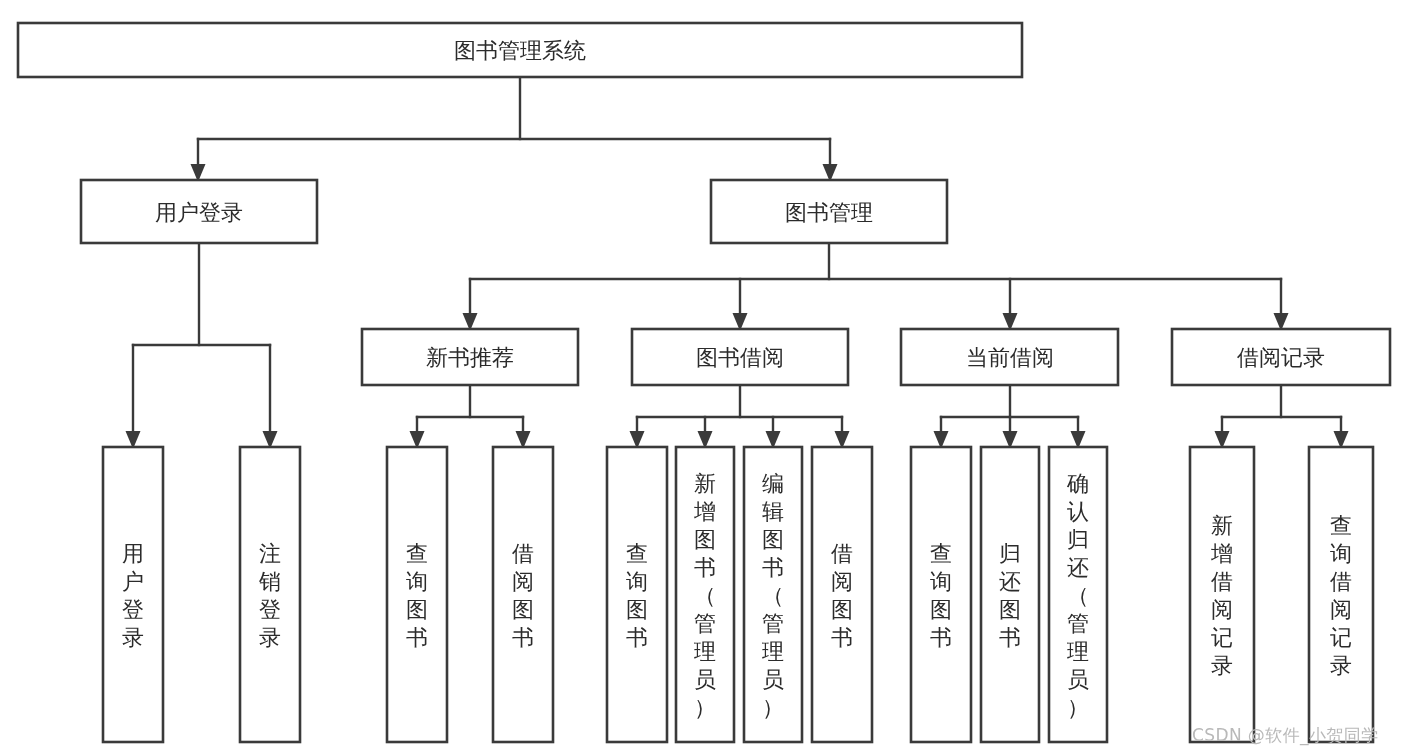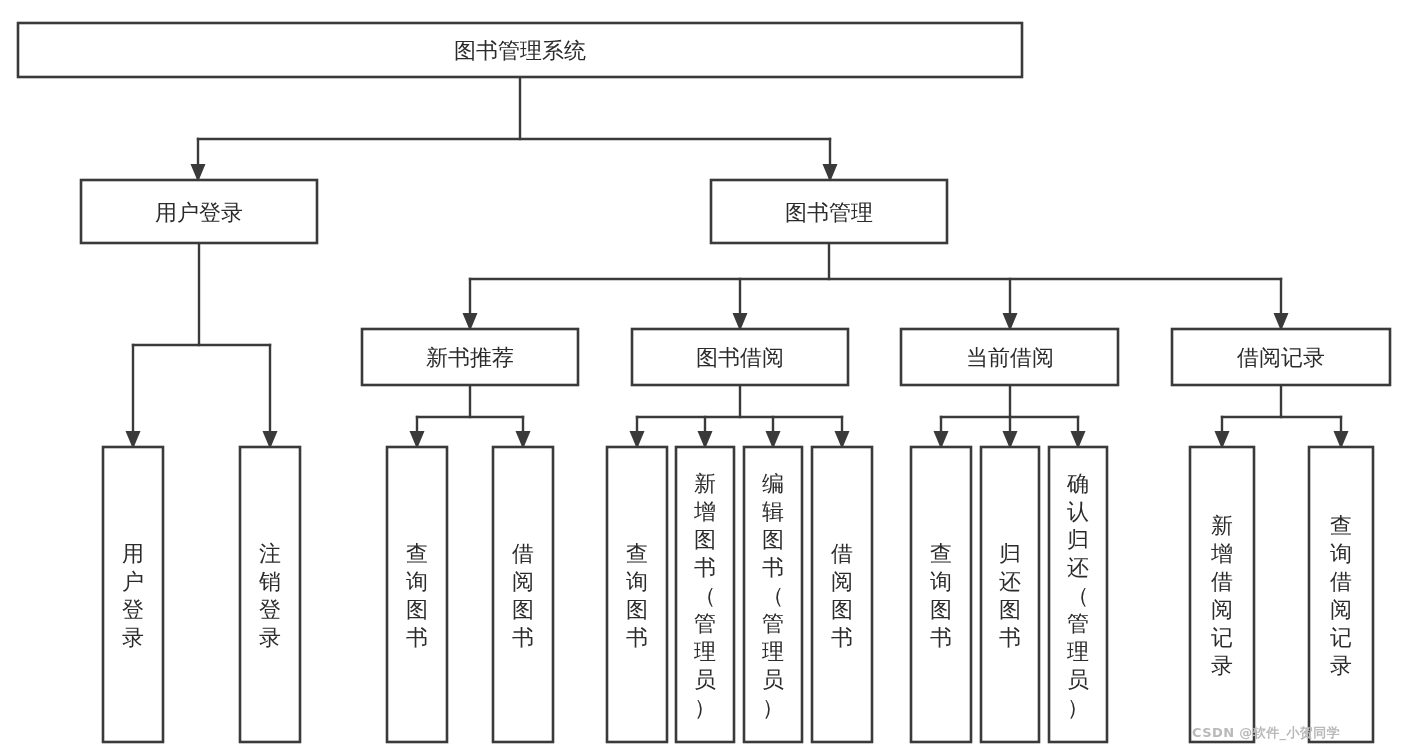--- a/index.html
+++ b/index.html
@@ -16,27 +16,26 @@
   .node-text{
     font-family:"DejaVu Sans","Liberation Sans",sans-serif;
     fill:#2b2b2b;
     text-anchor:middle;
   }
   .t-h{font-size:22px;}
   .t-v{font-size:22px;}
   .watermark{
     position:absolute;
     left:1192px;top:713px;
-    font-size:13px;
+    font-size:17px;
     color:#b9b9b9;
     letter-spacing:.4px;
     white-space:nowrap;
     font-family:"DejaVu Sans","Liberation Sans",sans-serif;
     pointer-events:none;
-    font-weight:bold;
   }
 </style>
 </head>
 <body>
 
 <div id="diagram-root">
 
   <svg id="tree-svg" viewBox="0 0 1405 747">
 
     <defs>

